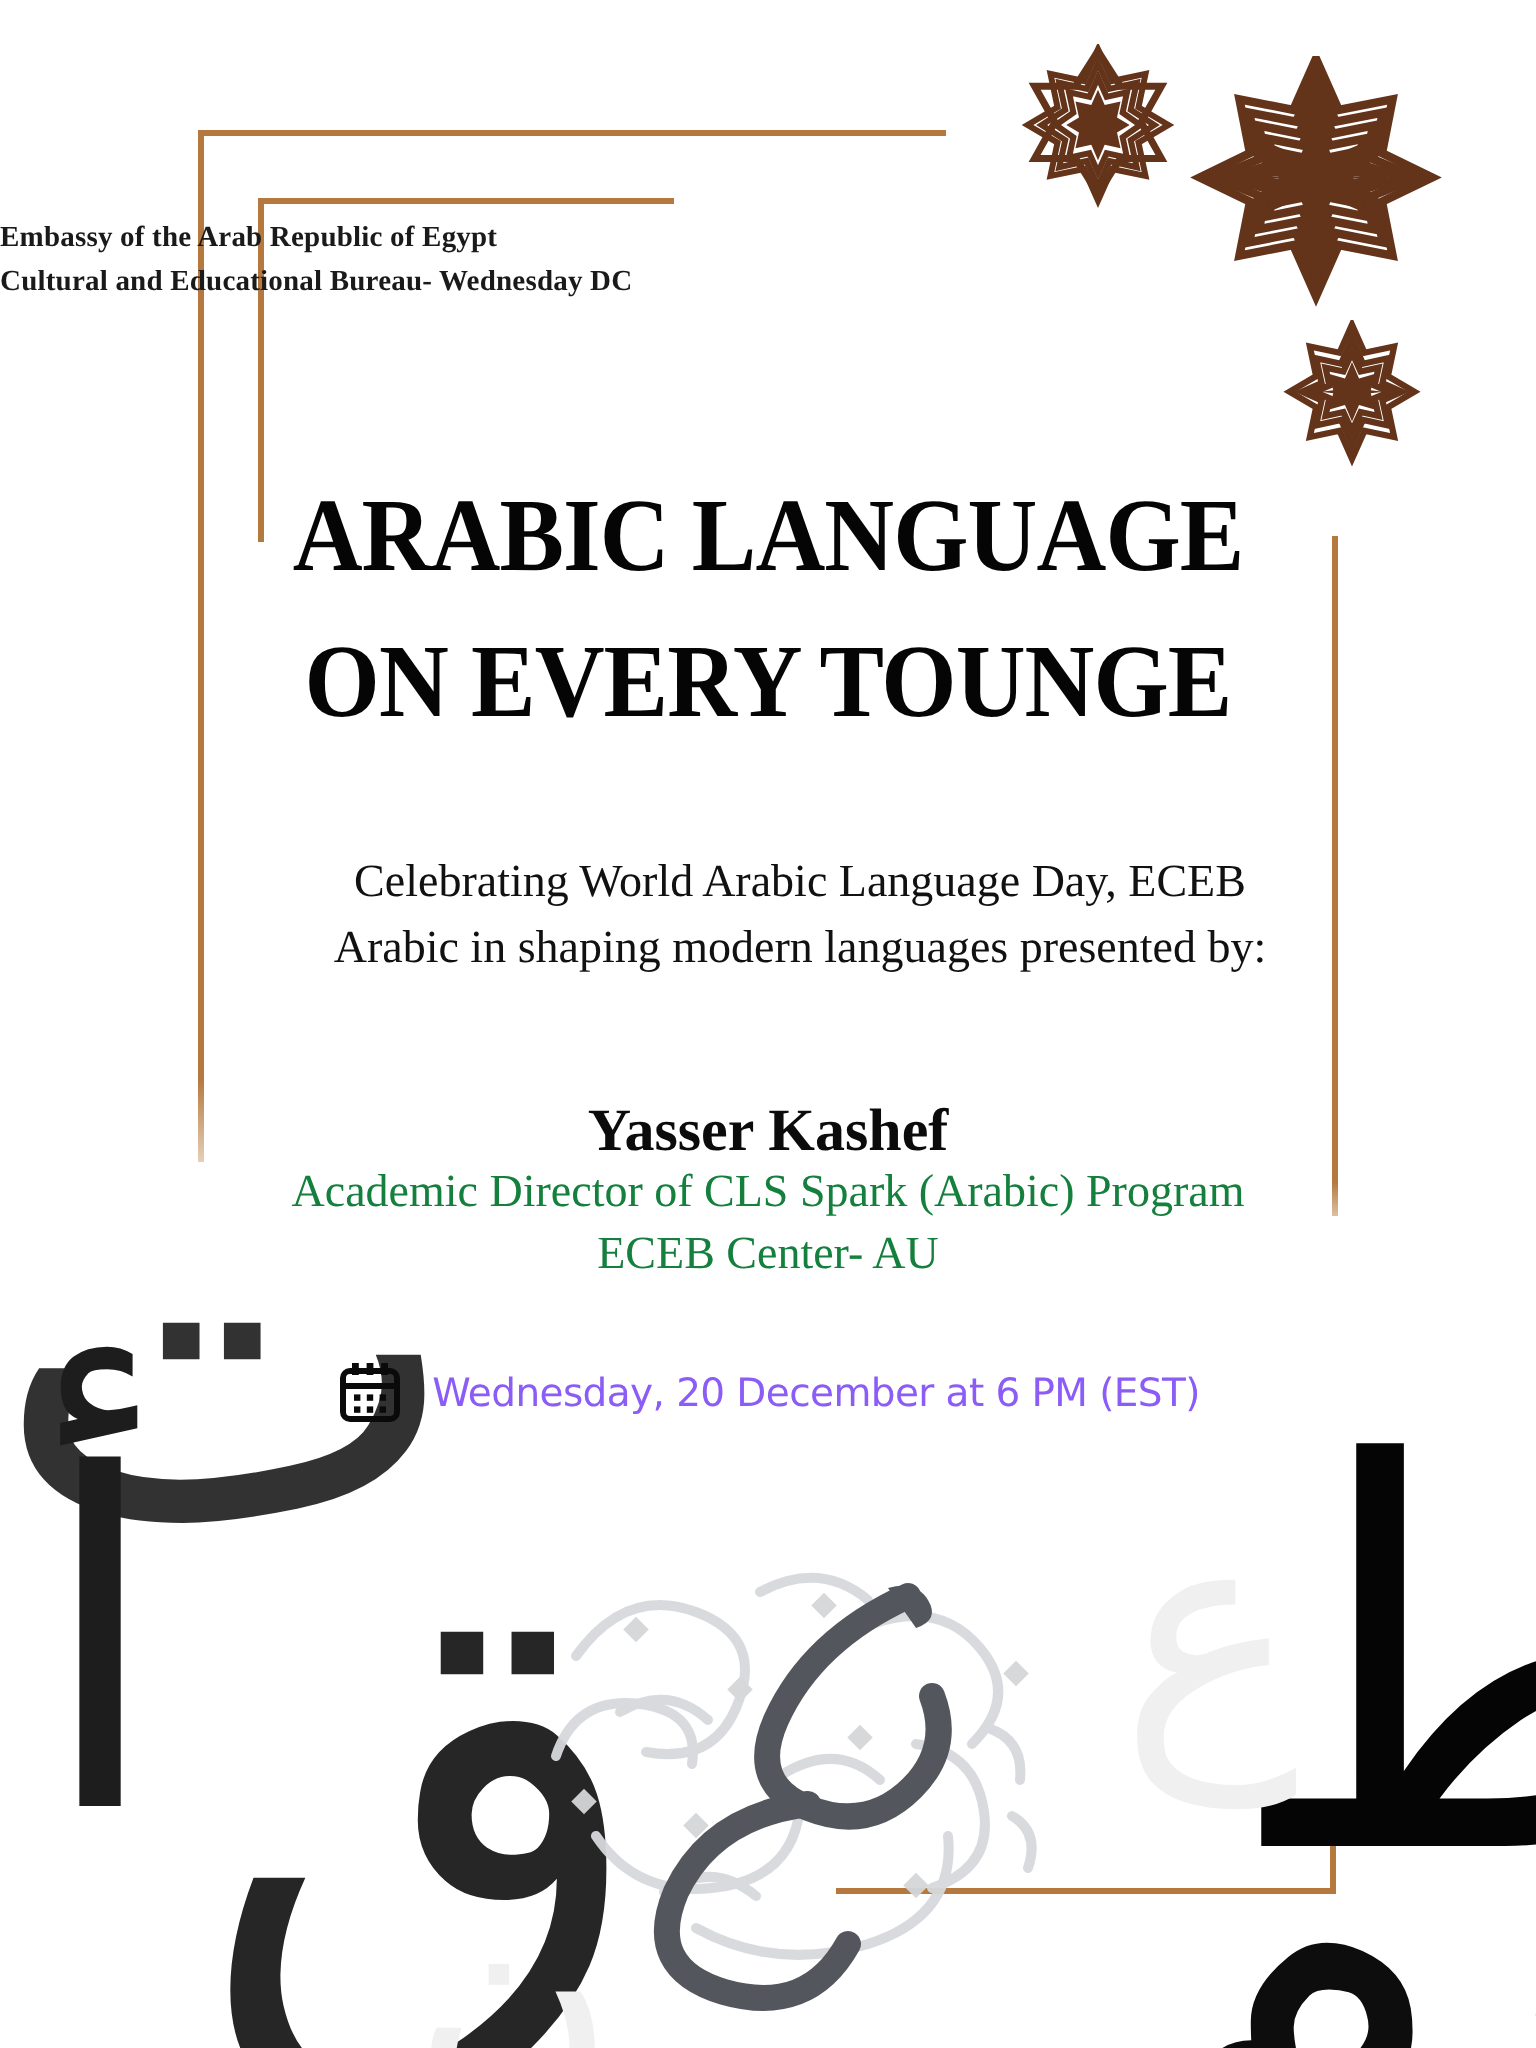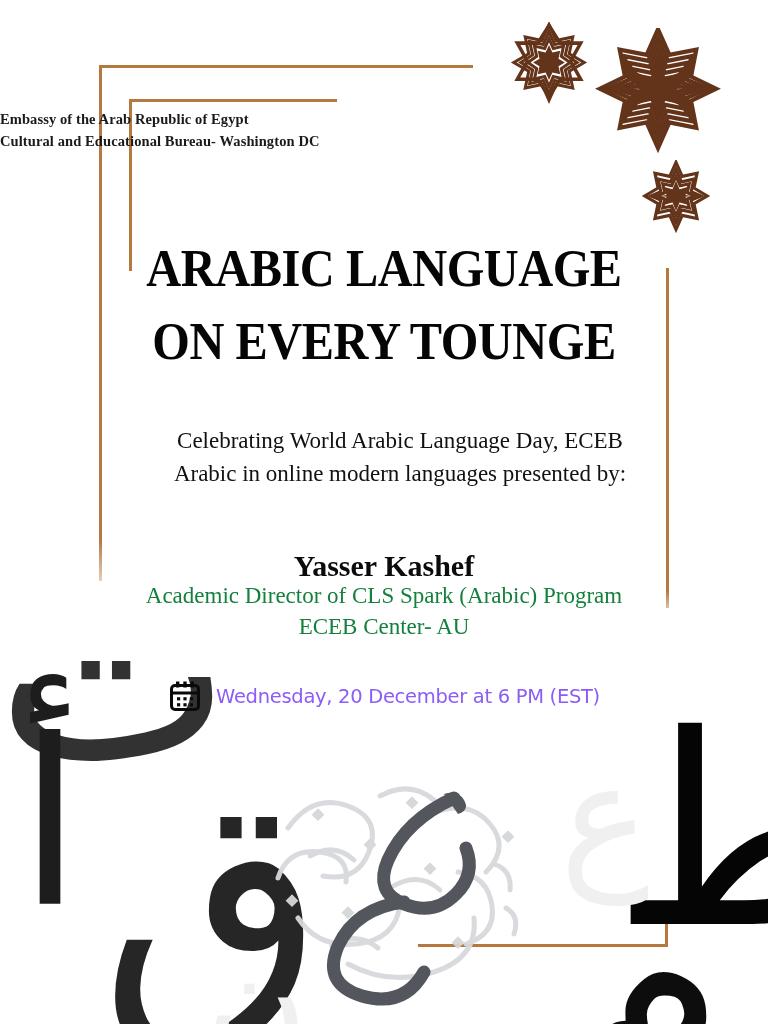--- a/index.html
+++ b/index.html
@@ -267,31 +267,31 @@
       <g fill="none" stroke="#4a4f55" stroke-width="13" stroke-linecap="round" stroke-linejoin="round">
         <path d="M196 30 q-48 22 -66 62 q-14 32 16 44 q30 12 52 -10 q20 -20 10 -46"></path>
         <path d="M146 134 q-48 6 -66 44 q-16 38 24 50 q42 12 62 -24"></path>
       </g>
       <path d="M186 26 q14 -4 20 6 q6 10 -6 14" fill="#4a4f55"></path>
     </svg>
   </div>
 
   <div class="org">
     <span>Embassy of the Arab Republic of Egypt</span>
-    <span>Cultural and Educational Bureau- Washington DC</span>
+    <span>Cultural and Educational Bureau- Wednesday DC</span>
   </div>
 
   <div class="title">
     <span>ARABIC LANGUAGE</span>
     <span>ON EVERY TOUNGE</span>
   </div>
 
   <div class="lead">
     <span>Celebrating World Arabic Language Day, ECEB</span>
-    <span>Arabic in online modern languages presented by:</span>
+    <span>Arabic in shaping modern languages presented by:</span>
   </div>
 
   <div class="speaker-name">Yasser Kashef</div>
   <div class="speaker-role">
     <span>Academic Director of CLS Spark (Arabic) Program</span>
     <span>ECEB Center- AU</span>
   </div>
 
   <div class="date-row">
     <span class="cal-icon">

